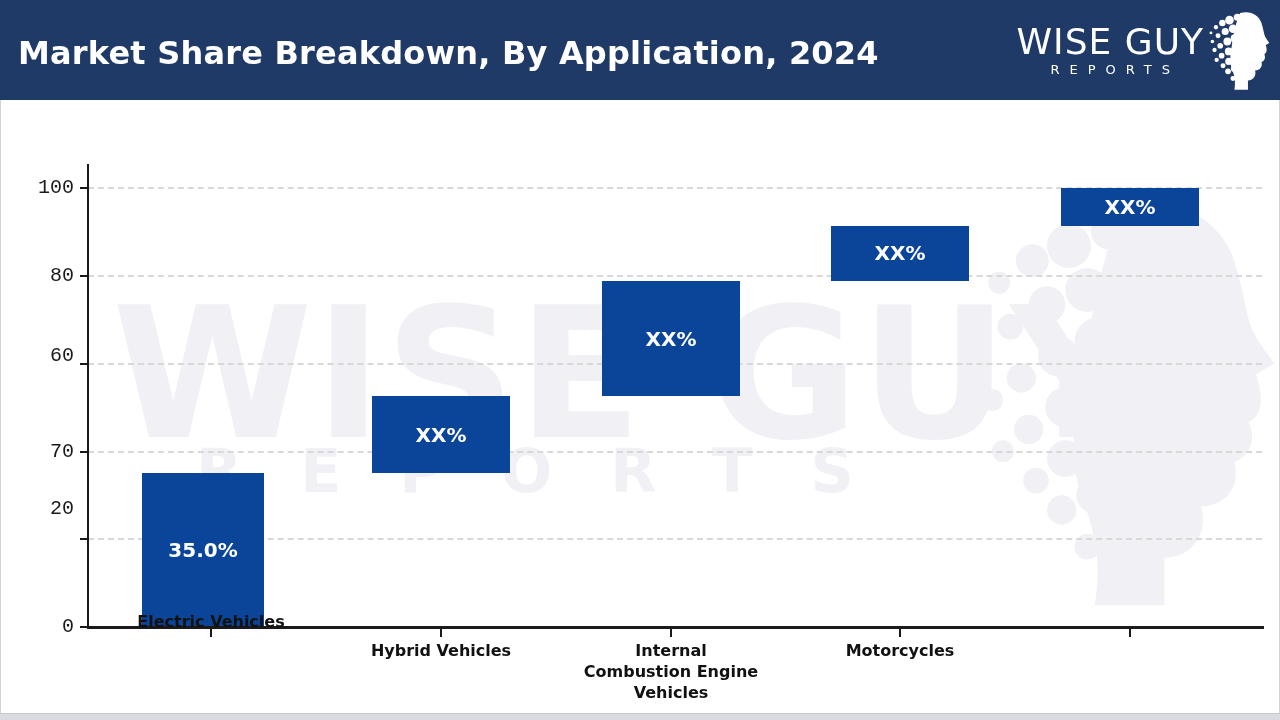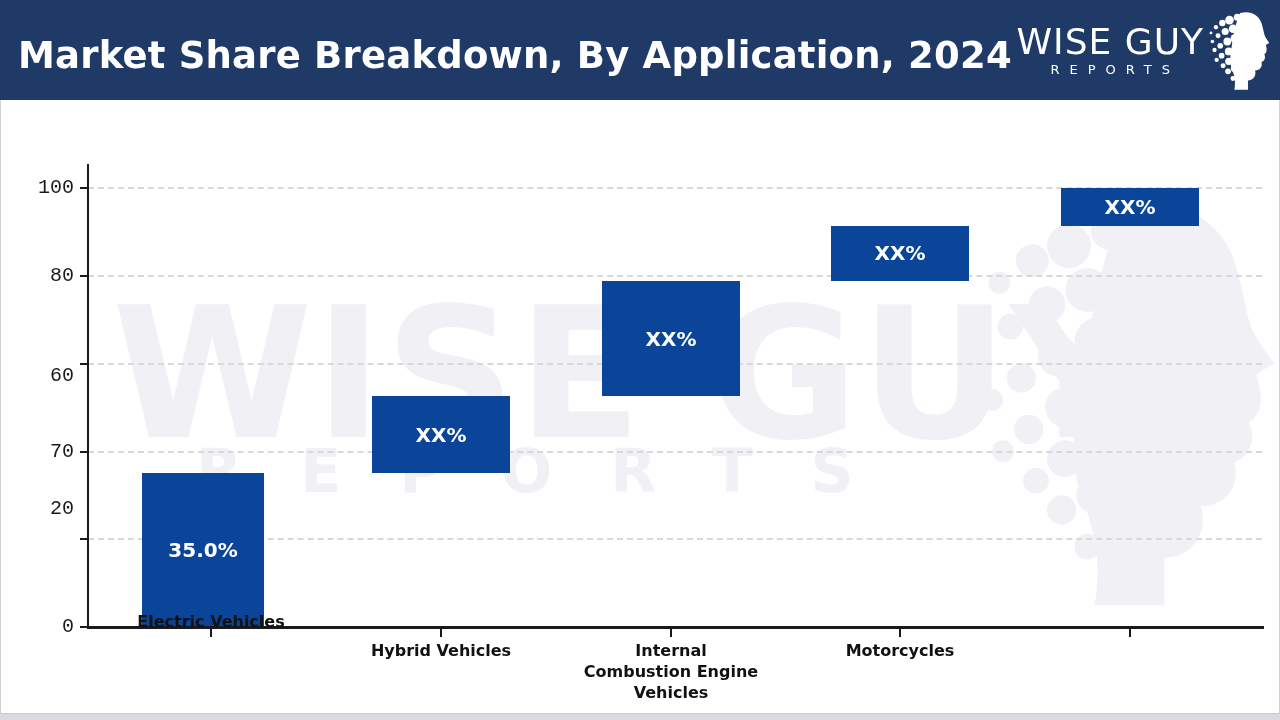--- a/index.html
+++ b/index.html
@@ -8,21 +8,21 @@
     --grid:#d8d8d8;
     --axis:#1a1a1a;
     --watermark:#f1f1f5;
   }
   *{margin:0;padding:0;box-sizing:border-box;}
   body{font-family:"DejaVu Sans",sans-serif;background:#fff;}
   .figure{position:relative;width:1280px;height:720px;background:#fff;overflow:hidden;}
 
   
   .header{position:absolute;left:0;top:0;width:1280px;height:100px;background:var(--header-bg);z-index:10;}
-  .page-title{position:absolute;left:18px;top:34px;color:#fff;font-size:37px;font-weight:bold;letter-spacing:.2px;}
+  .page-title{position:absolute;left:18px;top:34px;color:#fff;font-size:32px;font-weight:bold;letter-spacing:.2px;}
   .logo{position:absolute;right:10px;top:8px;height:84px;display:flex;align-items:center;}
   .logo-text{display:flex;flex-direction:column;align-items:center;margin-right:2px;}
   .logo-line1{color:#fff;font-size:36px;font-weight:400;letter-spacing:1px;line-height:38px;}
   .logo-line2{color:#fff;font-size:13px;font-weight:400;letter-spacing:10px;text-indent:10px;margin-top:1px;}
   .logo-face{width:64px;height:80px;fill:#fff;}
 
   
   .watermark{position:absolute;inset:0;z-index:1;pointer-events:none;}
   .wm-line1{position:absolute;left:112px;top:268px;font-size:182px;font-weight:bold;color:var(--watermark);letter-spacing:2px;white-space:nowrap;}
   .wm-line2{position:absolute;left:196px;top:436px;font-size:60px;font-weight:bold;color:var(--watermark);letter-spacing:58px;white-space:nowrap;}
@@ -102,21 +102,21 @@
       <div class="gridline" style="left: 88px; width: 1174px; top: 362.78px;"></div>
       <div class="gridline" style="left: 88px; width: 1174px; top: 275.04px;"></div>
       <div class="gridline" style="left: 88px; width: 1174px; top: 187.3px;"></div>
       <div class="ytick-mark" style="left: 80px; top: 626px;"></div>
       <div class="ytick-label" style="top: 615px;">0</div>
       <div class="ytick-mark" style="left: 80px; top: 538.26px;"></div>
       <div class="ytick-label" style="top: 497px;">20</div>
       <div class="ytick-mark" style="left: 80px; top: 450.52px;"></div>
       <div class="ytick-label" style="top: 439.52px;">70</div>
       <div class="ytick-mark" style="left: 80px; top: 362.78px;"></div>
-      <div class="ytick-label" style="top: 364px; text-align: right;">60</div>
+      <div class="ytick-label" style="top: 344px; text-align: right;">60</div>
       <div class="ytick-mark" style="left: 80px; top: 275.04px;"></div>
       <div class="ytick-label" style="top: 264.04px;">80</div>
       <div class="ytick-mark" style="left: 80px; top: 187.3px;"></div>
       <div class="ytick-label" style="top: 176.3px;">100</div>
       <div class="bar" style="left: 142px; width: 122px; top: 473.455px; height: 153.545px;">
         <div class="bar-label">35.0%</div>
       </div>
       <div class="bar" style="left: 372px; width: 138px; top: 396.244px; height: 77.2112px;">
         <div class="bar-label">XX%</div>
       </div>

